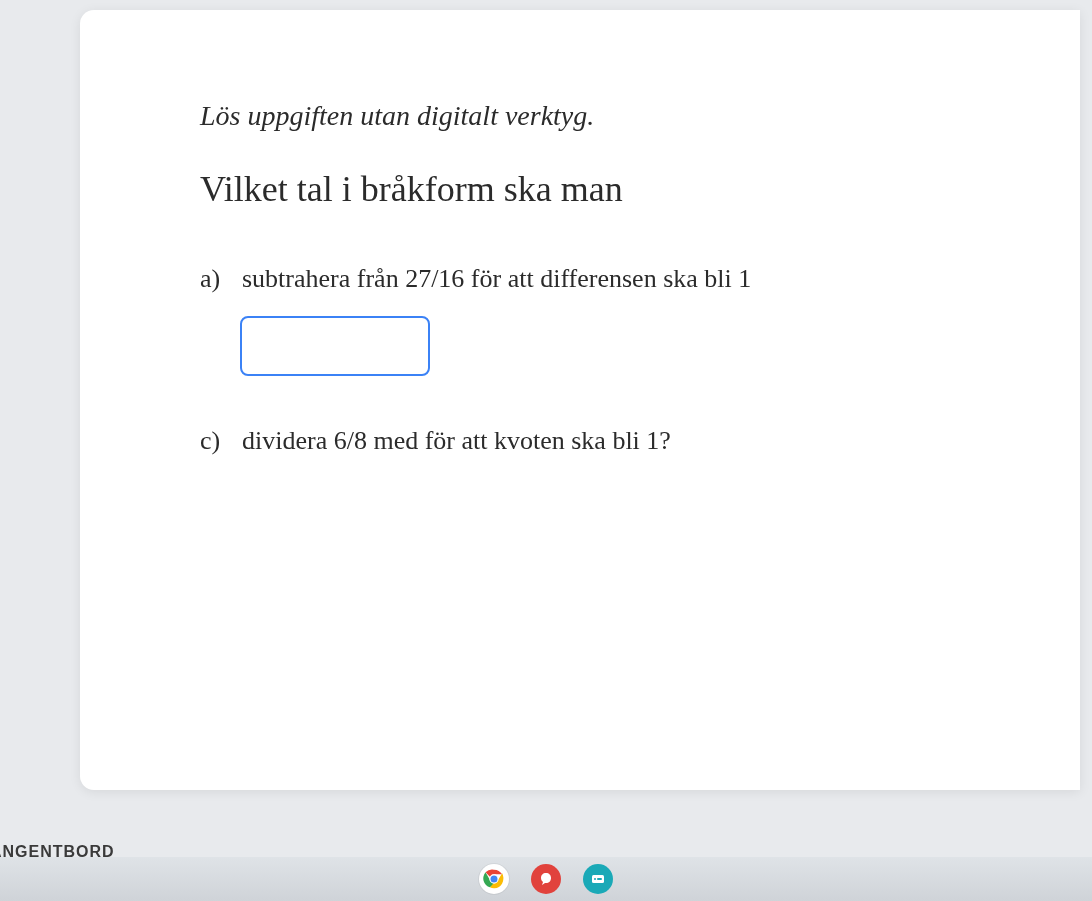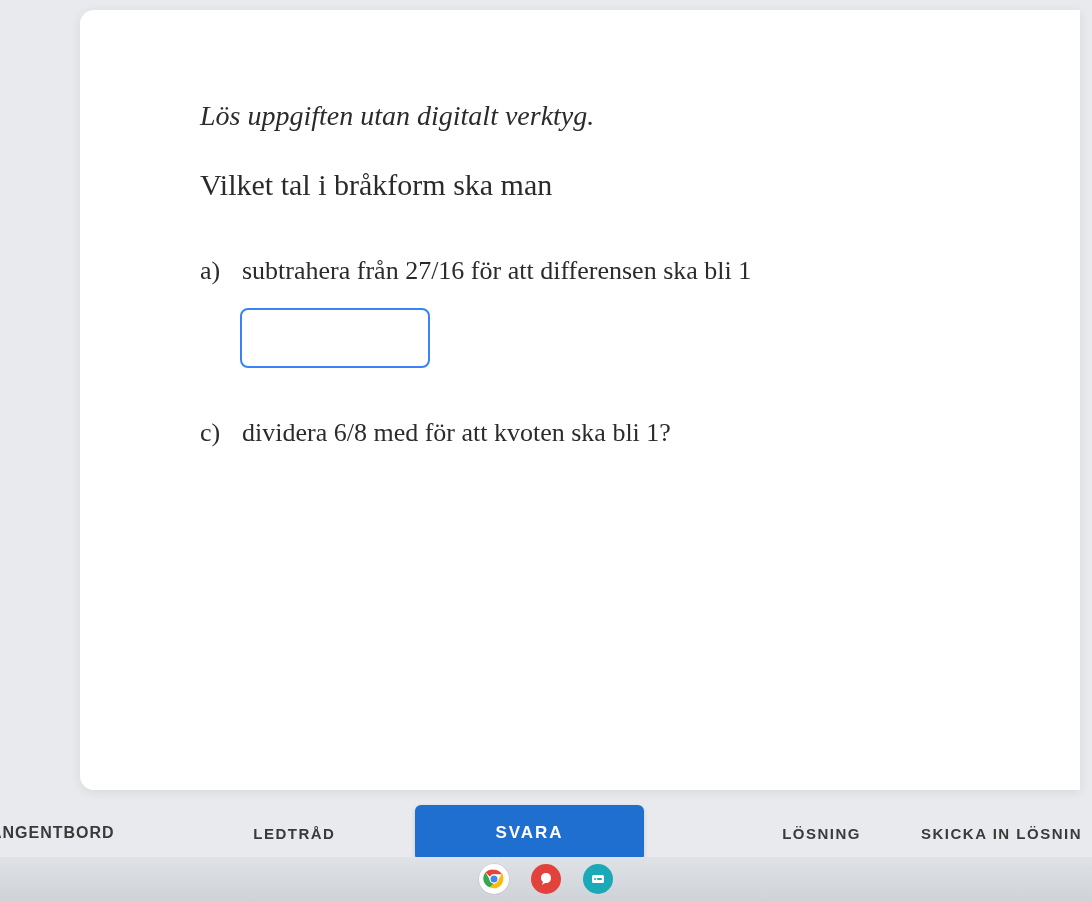--- a/index.html
+++ b/index.html
@@ -26,21 +26,21 @@
     padding: 90px 60px 200px 120px;
     min-height: 780px;
   }
   .instruction {
     font-style: italic;
     font-size: 28px;
     color: #2b2b2b;
     margin-bottom: 36px;
   }
   .prompt {
-    font-size: 30px;
+    font-size: 36px;
     color: #2b2b2b;
     margin-bottom: 54px;
   }
   .question-row {
     margin-bottom: 20px;
   }
   .q-label {
     display: inline-block;
     width: 38px;
     font-size: 26px;
@@ -173,28 +173,20 @@
 
 
   <div class="question-row">
     <span class="q-label">c)</span>
     <span class="q-text">dividera 6/8 med för att kvoten ska bli 1?</span>
   </div>
 </div>
 
 <div class="bottom-bar">
   <div class="bb-left">ANGENTBORD</div>
-  <div class="bb-center">
-    <span class="bb-link">LEDTRÅD</span>
-    <button class="svara-btn">SVARA</button>
-  </div>
-  <div class="bb-right">
-    <span class="bb-link">LÖSNING</span>
-    <span class="bb-link">SKICKA IN LÖSNIN</span>
-  </div>
 </div>
 
 <div class="taskbar">
   <div class="task-icon chrome-icon">
     <svg viewBox="0 0 48 48">
       <circle cx="24" cy="24" r="22" fill="#fff"></circle>
       <path d="M24 8a16 16 0 0 1 13.9 8H24a8 8 0 0 0-7 4.1L9.5 12.5A16 16 0 0 1 24 8z" fill="#ea4335"></path>
       <path d="M40 24a16 16 0 0 1-23 14.3l7-12.1A8 8 0 0 0 32 24l6-10a16 16 0 0 1 2 10z" fill="#fbbc05"></path>
       <path d="M17 38.3A16 16 0 0 1 9.5 12.5l7.5 13a8 8 0 0 0 7 4.5h.5z" fill="#34a853"></path>
       <circle cx="24" cy="24" r="7" fill="#4285f4"></circle>

